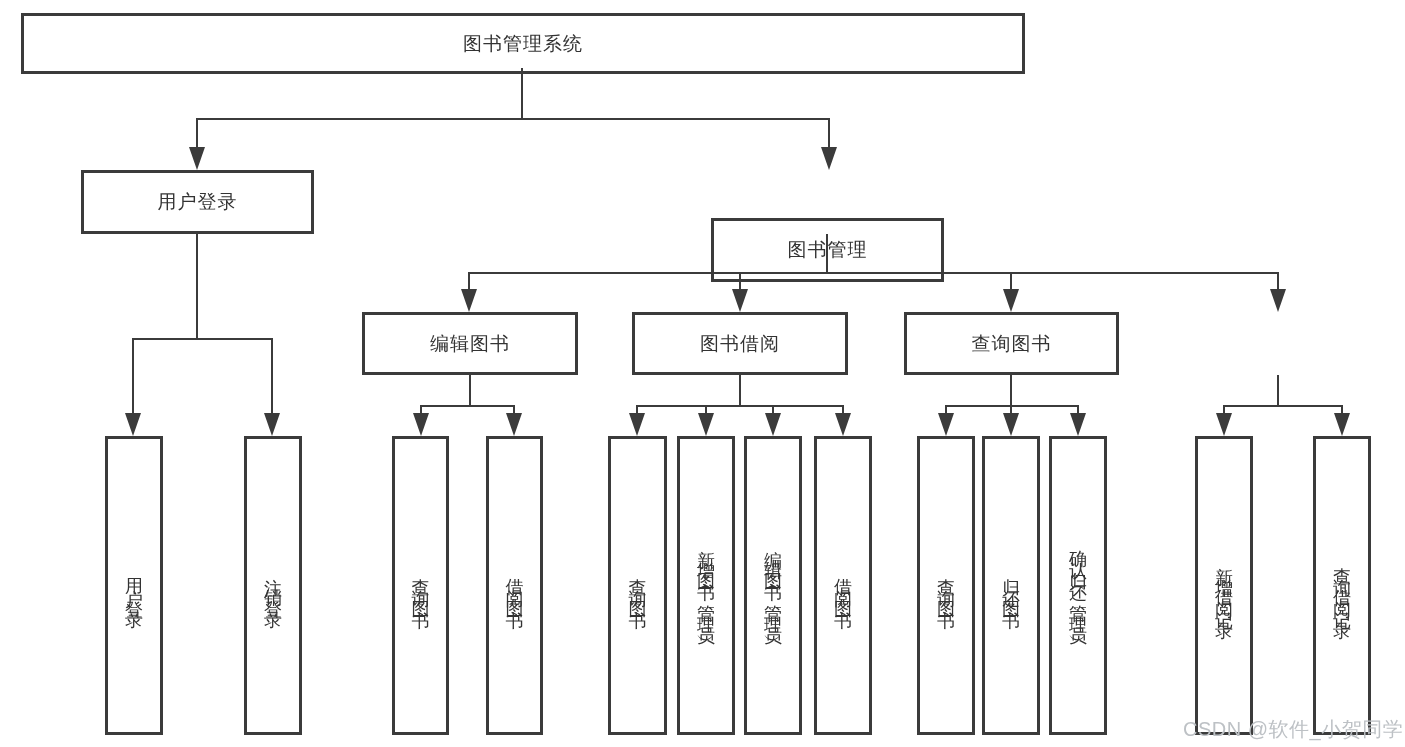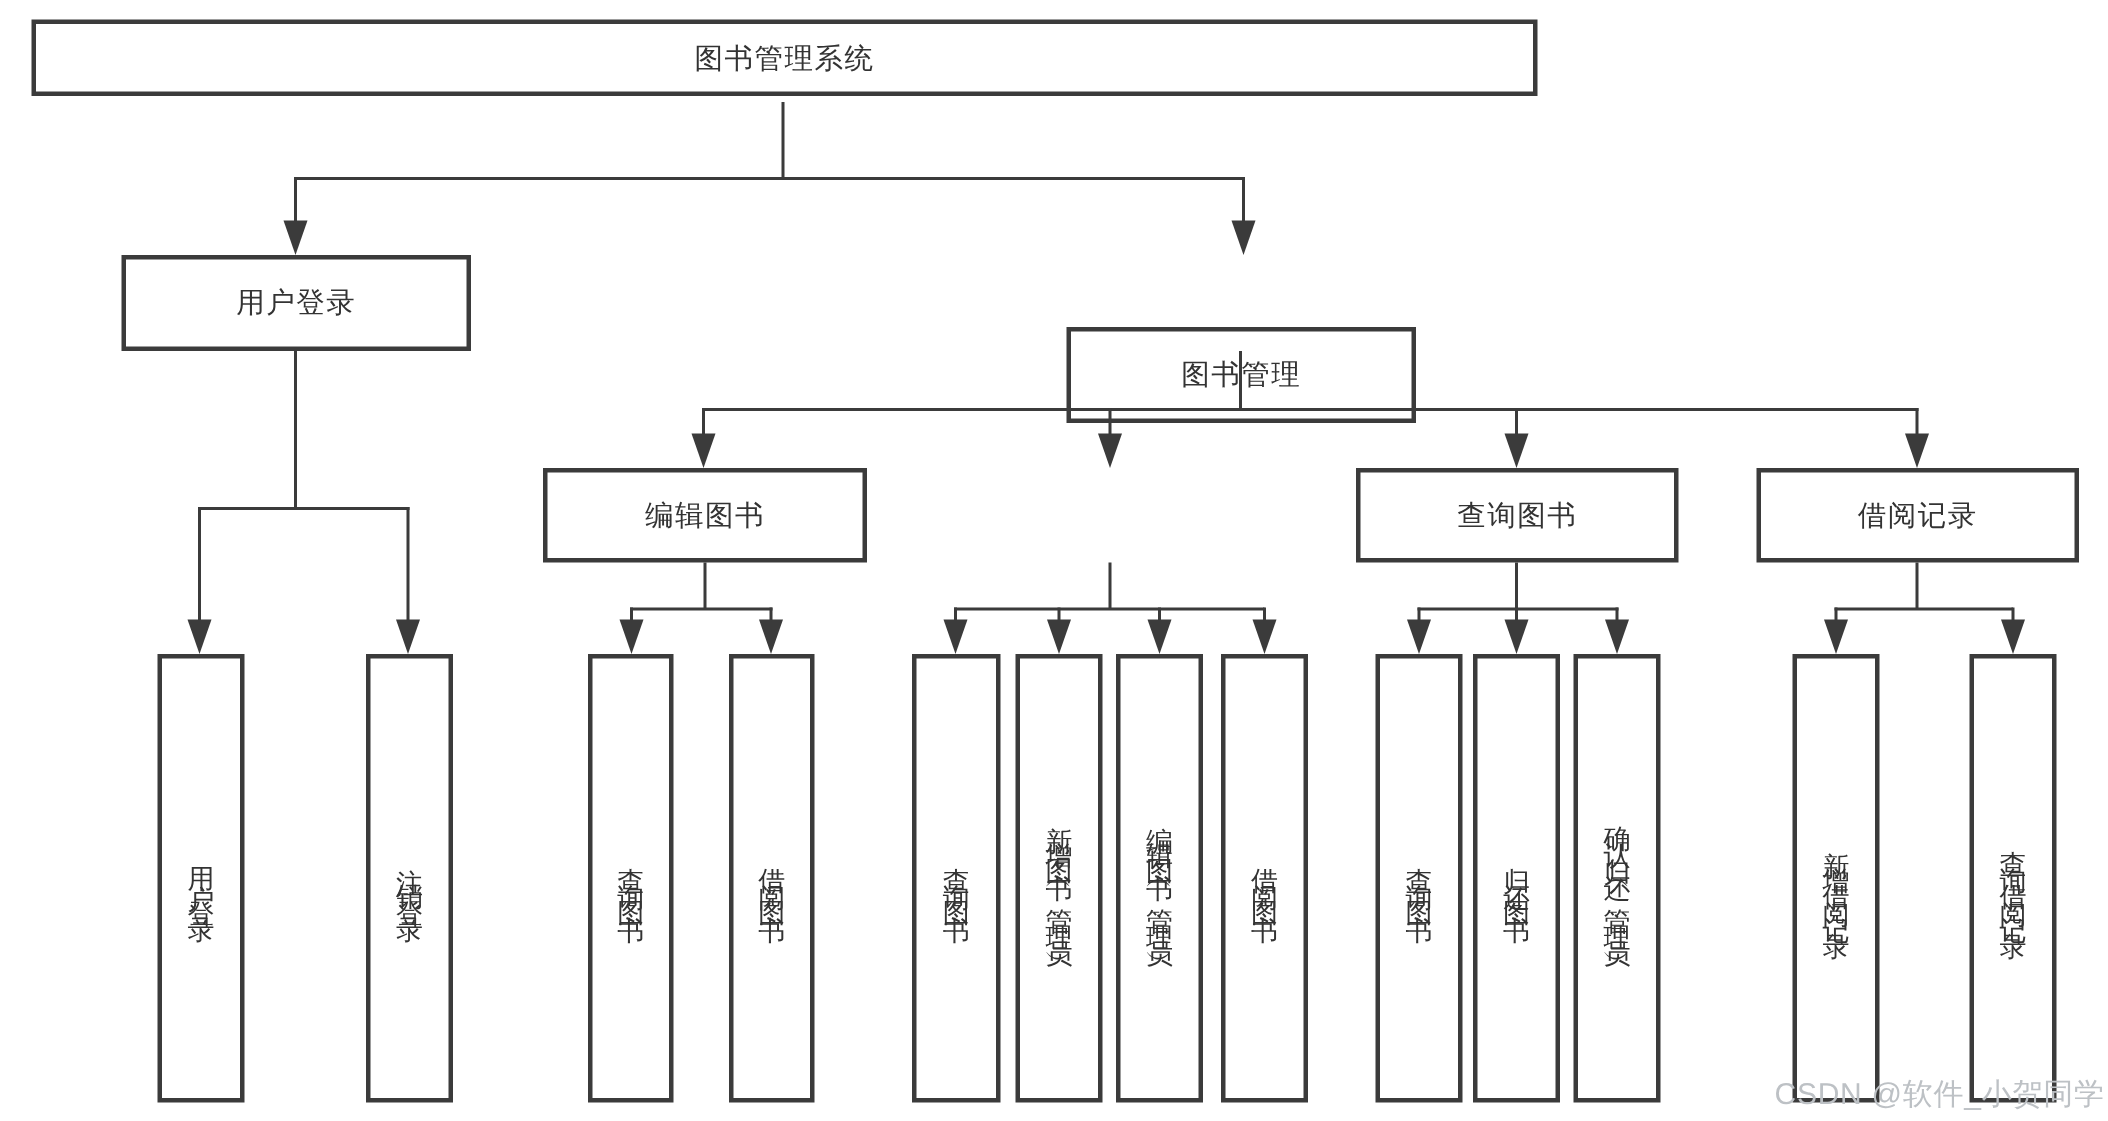--- a/index.html
+++ b/index.html
@@ -60,21 +60,21 @@
     color:#bdc1c5;
     z-index:5;
     white-space:nowrap;
   }
 </style>
 </head>
 <body>
 
 <div class="canvas">
 
-  <div class="box" style="left:21px;top:13px;width:1004px;height:51px;">
+  <div class="box" style="left:21px;top:13px;width:1004px;height:61px;">
     <span>图书管理系统</span>
   </div>
 
   <div class="vline" style="left:521px;top:68px;height:50px;"></div>
   <div class="hline" style="left:197px;top:118px;width:633px;"></div>
   <div class="vline" style="left:196px;top:118px;height:30px;"></div>
   <div class="arrow" style="left:189px;top:147px;"></div>
   <div class="vline" style="left:828px;top:118px;height:30px;"></div>
   <div class="arrow" style="left:821px;top:147px;"></div>
 
@@ -99,25 +99,25 @@
   <div class="vline" style="left:739px;top:272px;height:19px;"></div>
   <div class="arrow" style="left:732px;top:289px;"></div>
   <div class="vline" style="left:1010px;top:272px;height:19px;"></div>
   <div class="arrow" style="left:1003px;top:289px;"></div>
   <div class="vline" style="left:1277px;top:272px;height:19px;"></div>
   <div class="arrow" style="left:1270px;top:289px;"></div>
 
   <div class="box" style="left:362px;top:312px;width:216px;height:63px;">
     <span>编辑图书</span>
   </div>
+  <div class="box" style="left:632px;top:312px;width:216px;height:63px;">
+    <span>图书借阅</span>
+  </div>
   <div class="box" style="left:904px;top:312px;width:215px;height:63px;">
     <span>查询图书</span>
-  </div>
-  <div class="box" style="left:1171px;top:312px;width:215px;height:63px;">
-    <span>借阅记录</span>
   </div>
 
   <div class="vline" style="left:469px;top:375px;height:31px;"></div>
   <div class="hline" style="left:420px;top:405px;width:95px;"></div>
   <div class="vline" style="left:420px;top:405px;height:10px;"></div>
   <div class="arrow" style="left:413px;top:413px;"></div>
   <div class="vline" style="left:513px;top:405px;height:10px;"></div>
   <div class="arrow" style="left:506px;top:413px;"></div>
 
   <div class="vline" style="left:739px;top:375px;height:31px;"></div>

